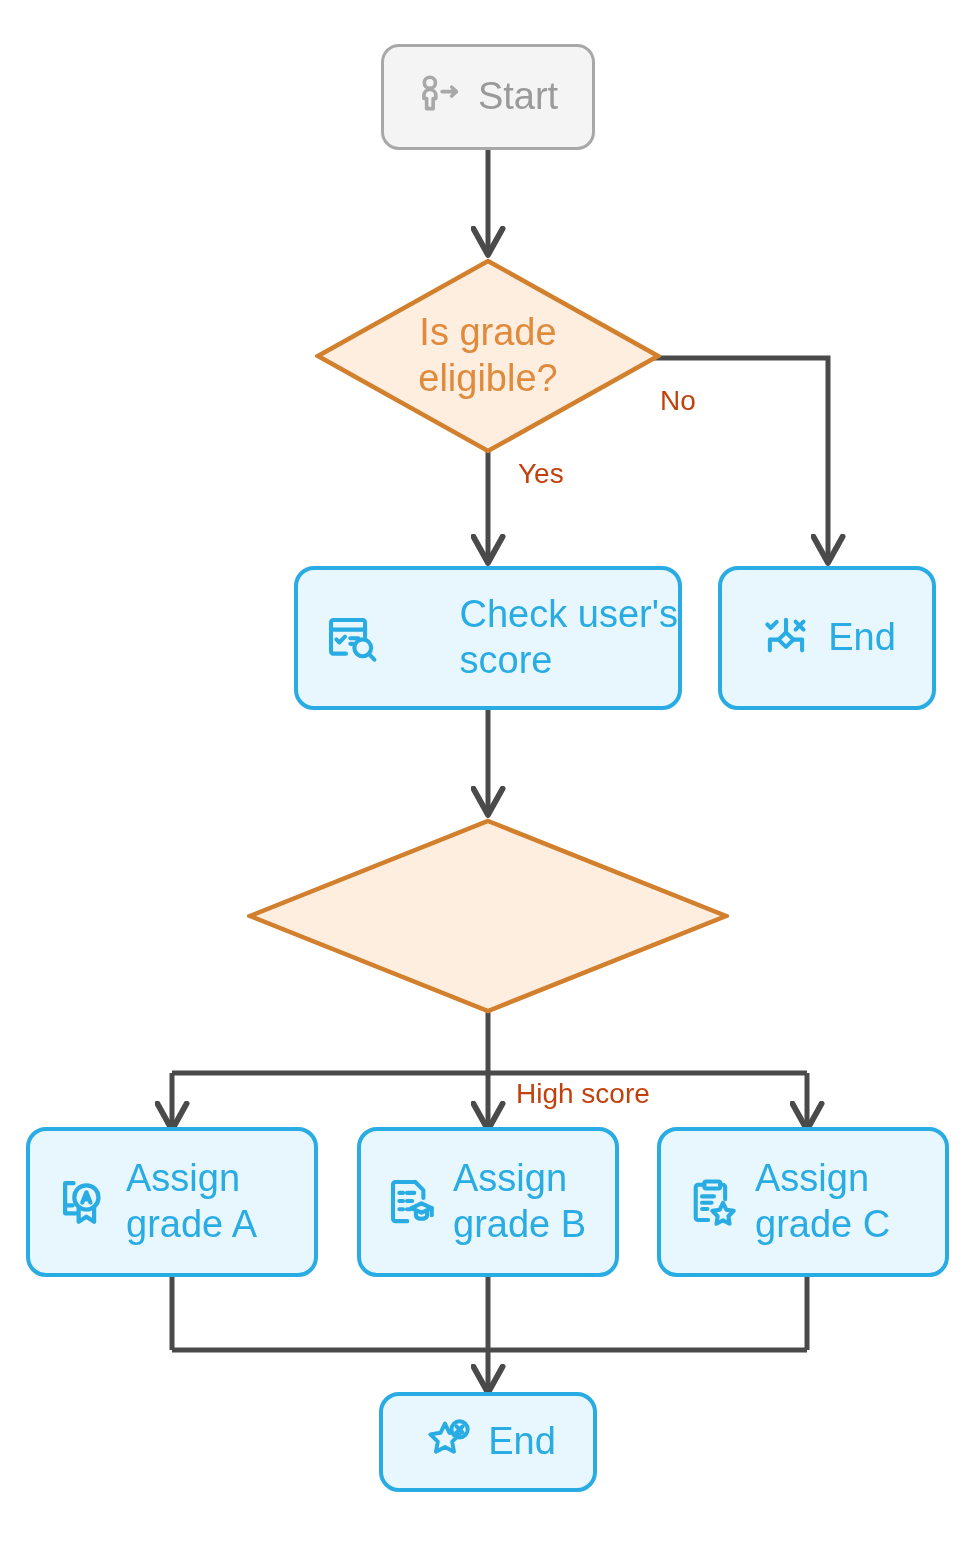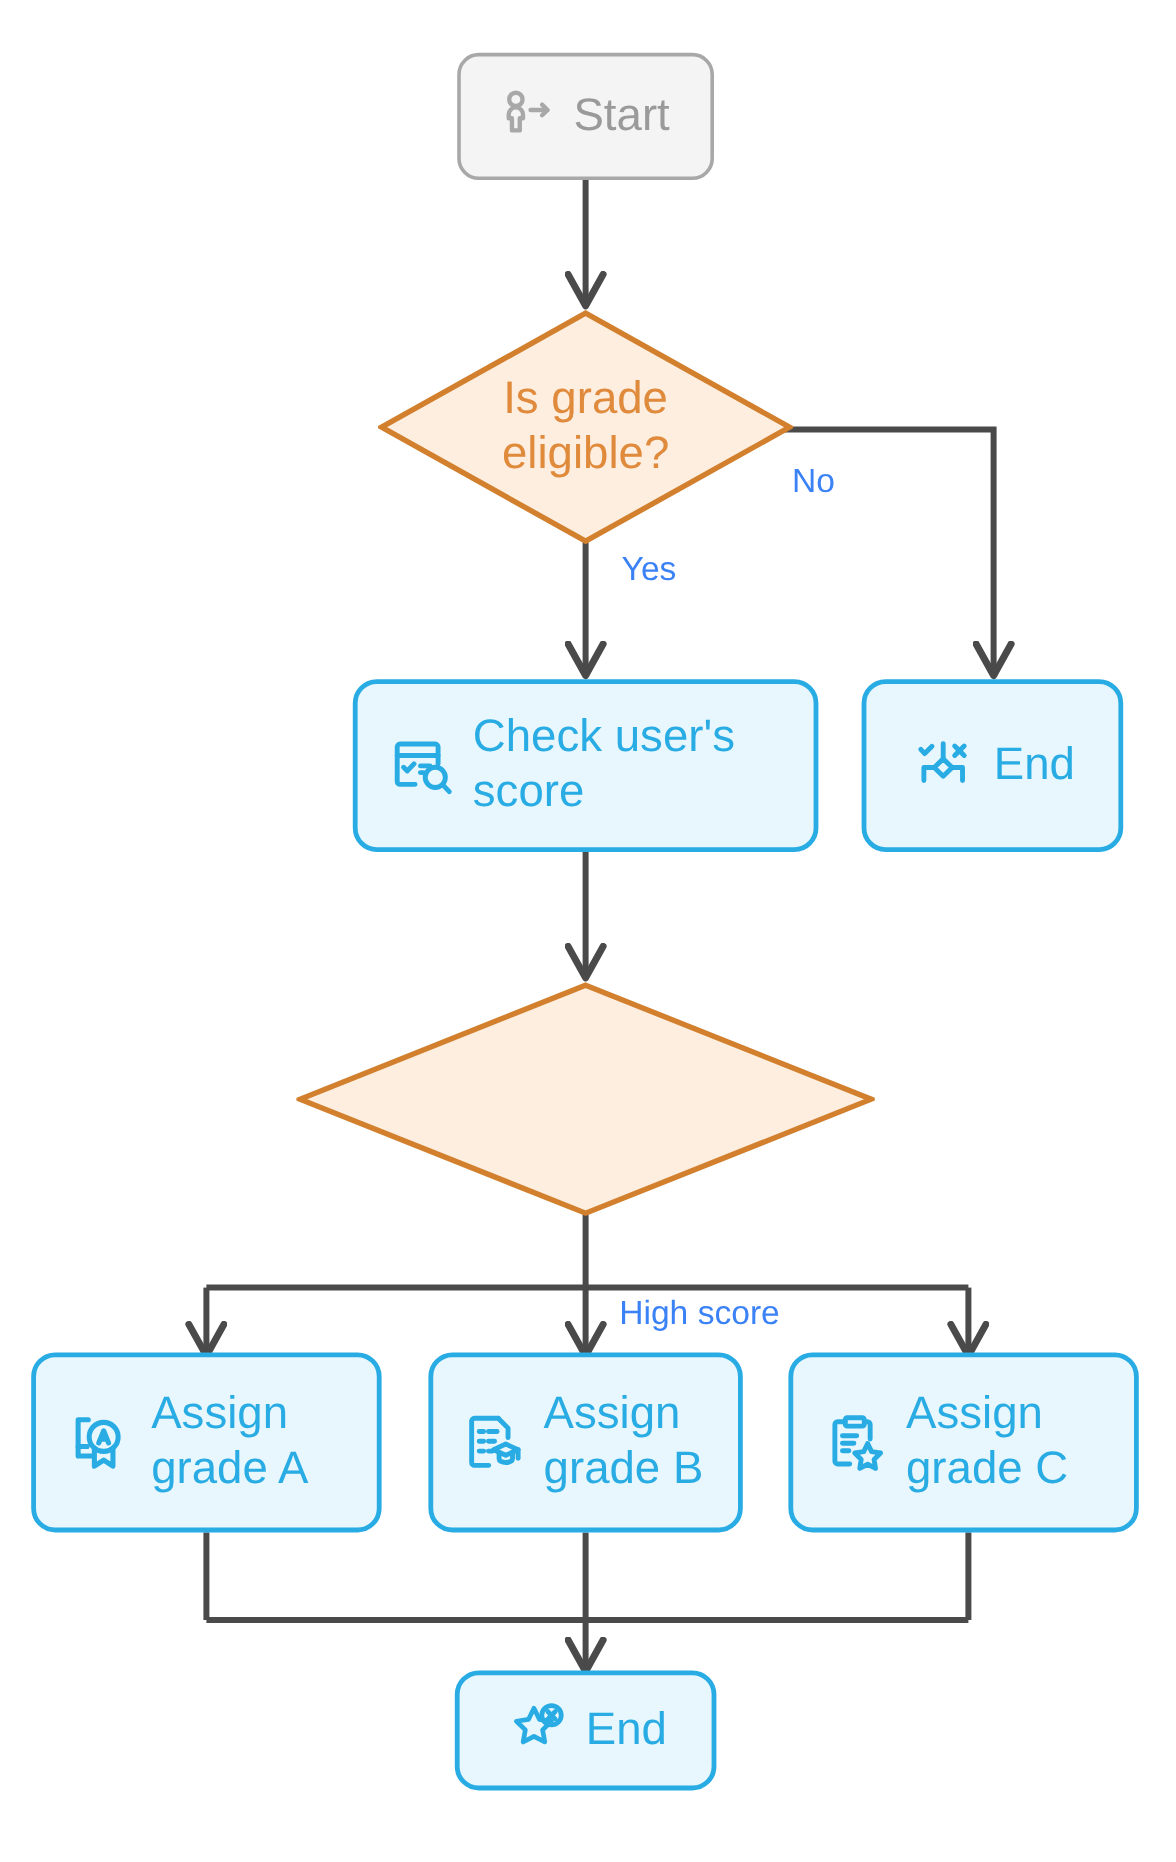--- a/index.html
+++ b/index.html
@@ -76,21 +76,21 @@
     color: #e08a3c;
     font-size: 38px;
     line-height: 1.2;
     text-align: center;
     white-space: pre-line;
     z-index: 2;
   }
   
   .edge-label {
     position: absolute;
-    color: #3b82f6;
+    color: #c2410c;
     font-size: 28px;
     line-height: 1;
     white-space: nowrap;
   }
   .node-icon {
     flex: 0 0 auto;
     display: flex;
     align-items: center;
     justify-content: center;
   }
@@ -145,21 +145,21 @@
     <svg class="dec-shape" viewBox="0 0 346 196" preserveAspectRatio="none">
       <polygon points="173,3 343,98 173,193 3,98" fill="#fdeee0" stroke="#d2802e" stroke-width="4.5" stroke-linejoin="miter"></polygon>
     </svg>
     <span class="dec-text">Is grade
 eligible?</span>
   </div>
 
   <div class="edge-label" style="left:660px; top:387px;">No</div>
   <div class="edge-label" style="left:518px; top:460px;">Yes</div>
 
-  <div class="node node-proc" style="left:294px; top:566px; width:388px; height:144px; justify-content:flex-start; padding-left:26px;">
+  <div class="node node-proc" style="left:294px; top:566px; width:388px; height:144px; justify-content:space-between; padding-left:26px;">
     <span class="node-icon">
       <svg width="56" height="56" viewBox="0 0 24 24" fill="none" stroke-width="1.75" stroke-linecap="round" stroke-linejoin="round">
         <path d="M3 8.4h14.6"></path>
         <path d="M17.6 11.4V5.3a1 1 0 0 0-1-1H4a1 1 0 0 0-1 1v12.4a1 1 0 0 0 1 1h5.4"></path>
         <path d="M5.3 12.6l1.3 1.3 2.4-2.5"></path>
         <path d="M11.3 12.1h3.4"></path>
         <path d="M11.3 14.5h1.1"></path>
         <circle cx="16.6" cy="16.2" r="3.6"></circle>
         <path d="M19.3 18.9l2.3 2.4"></path>
       </svg>

